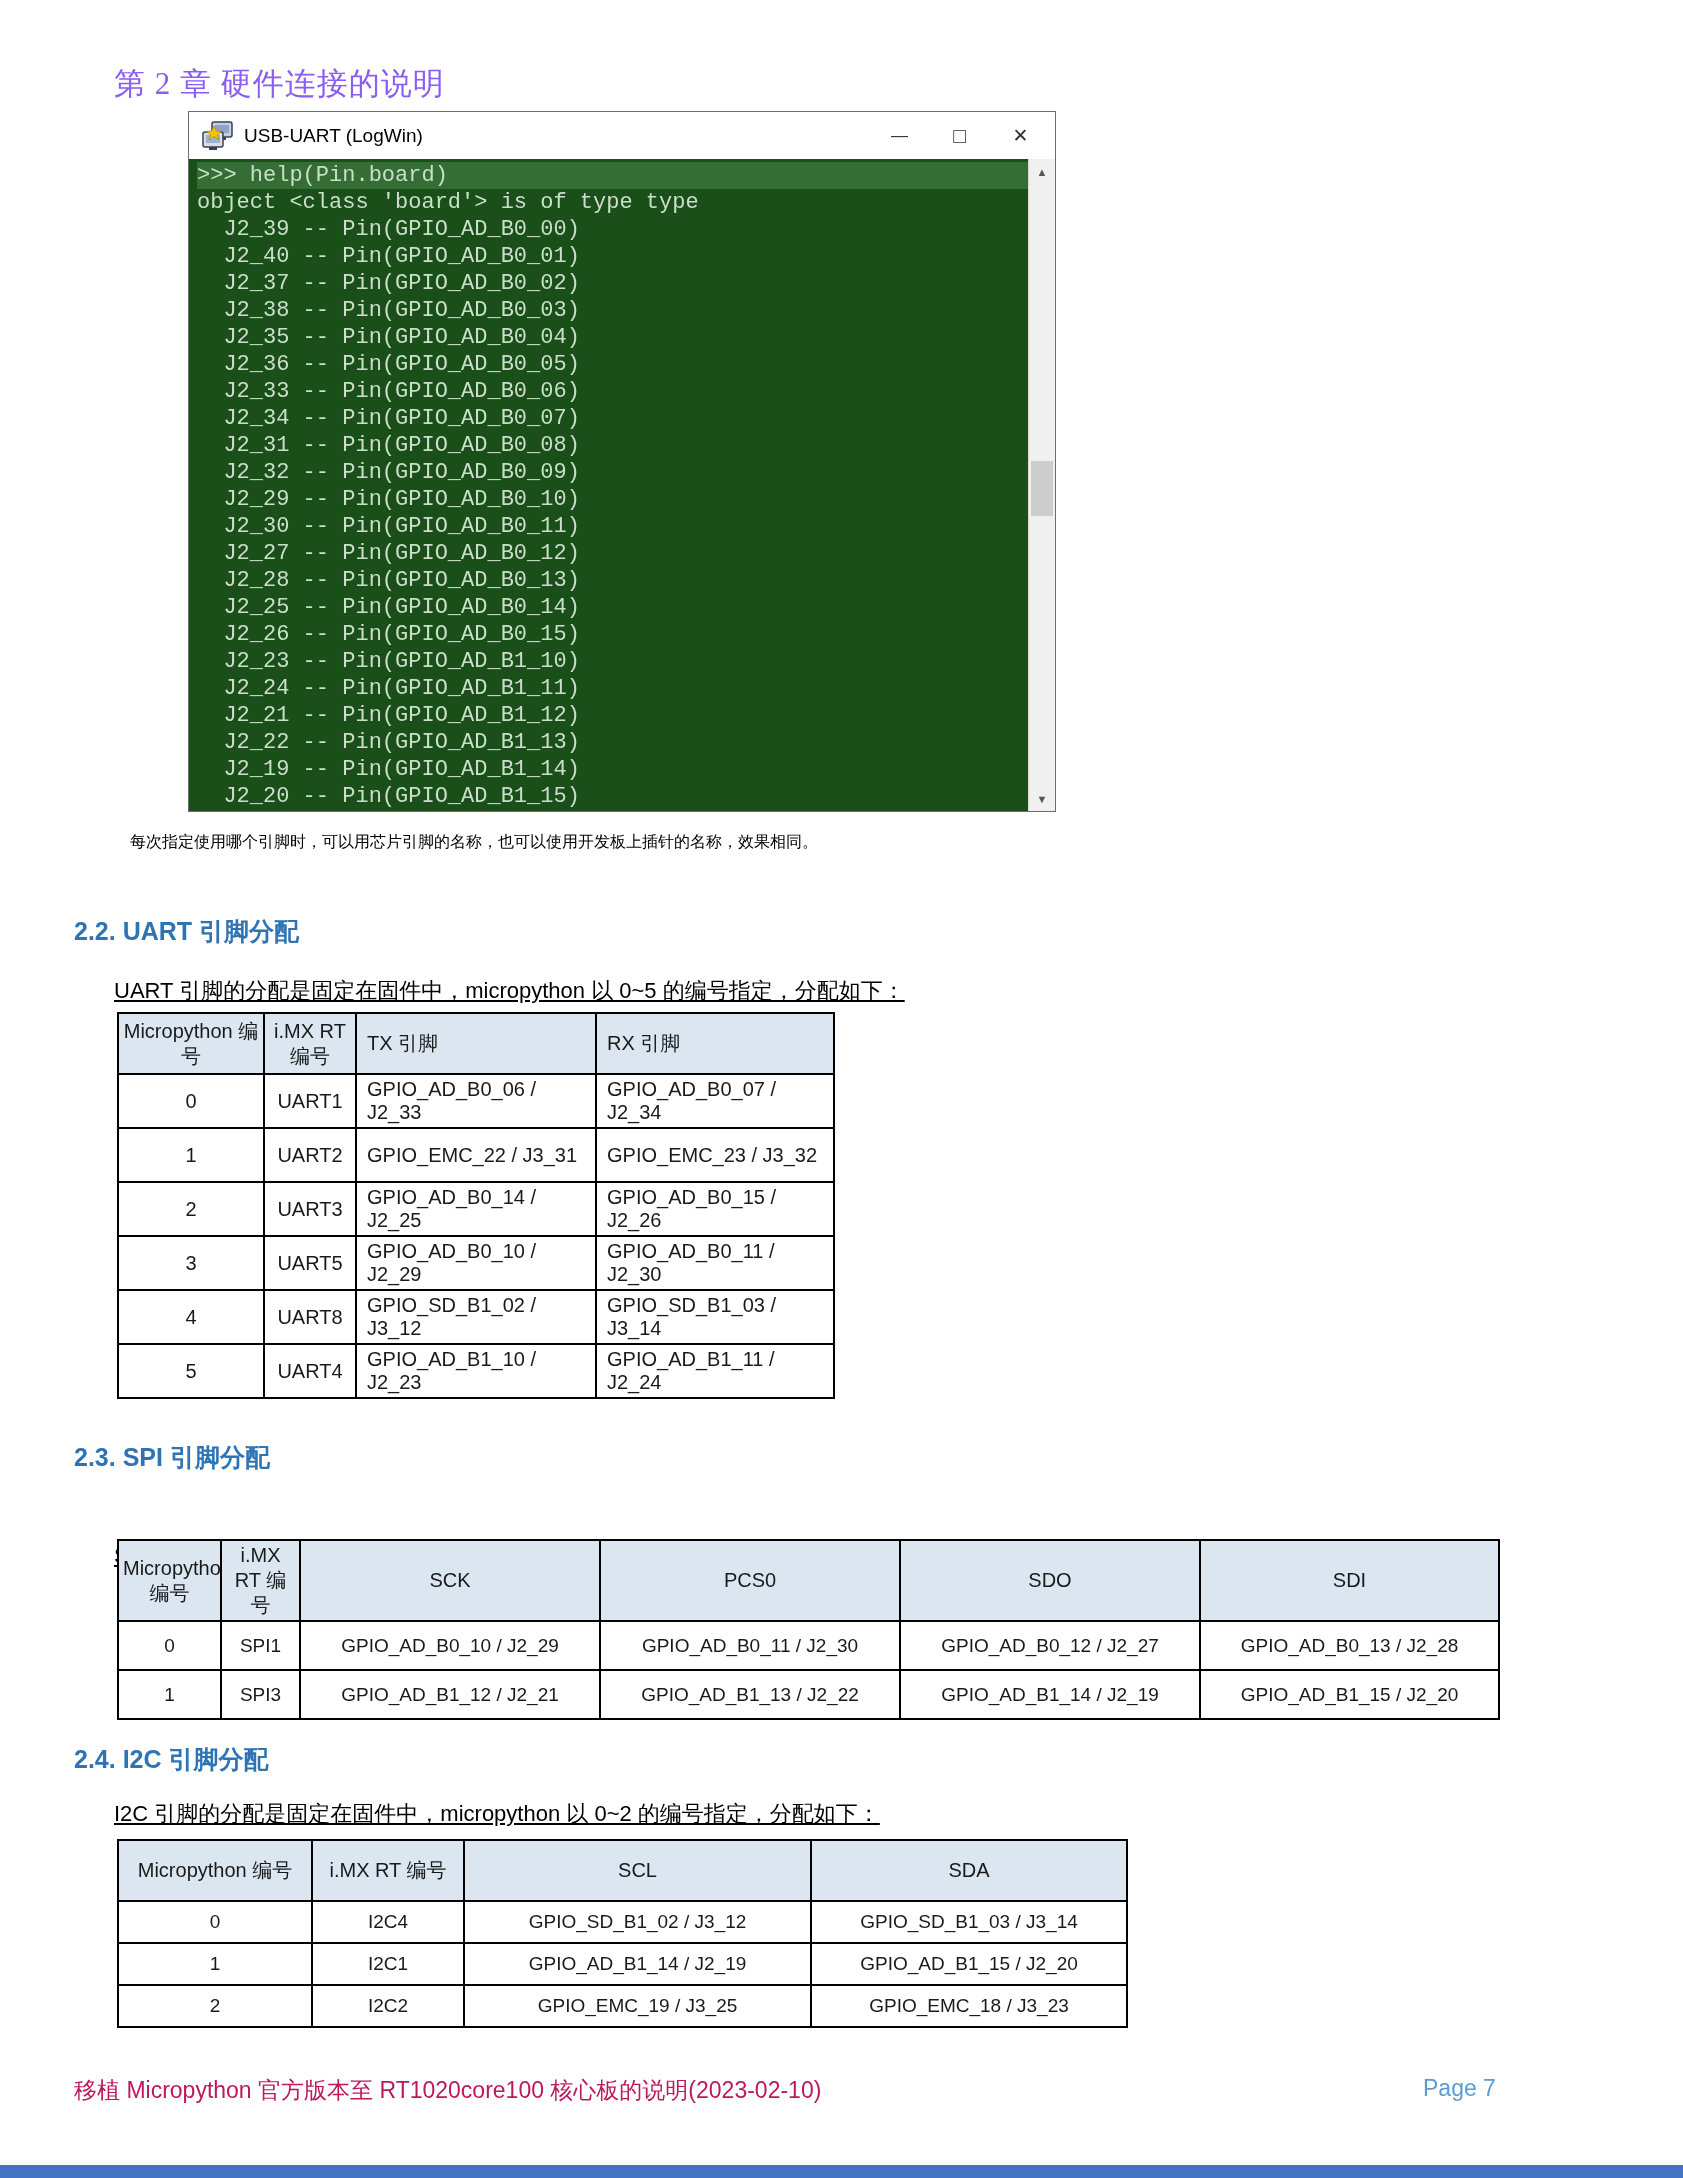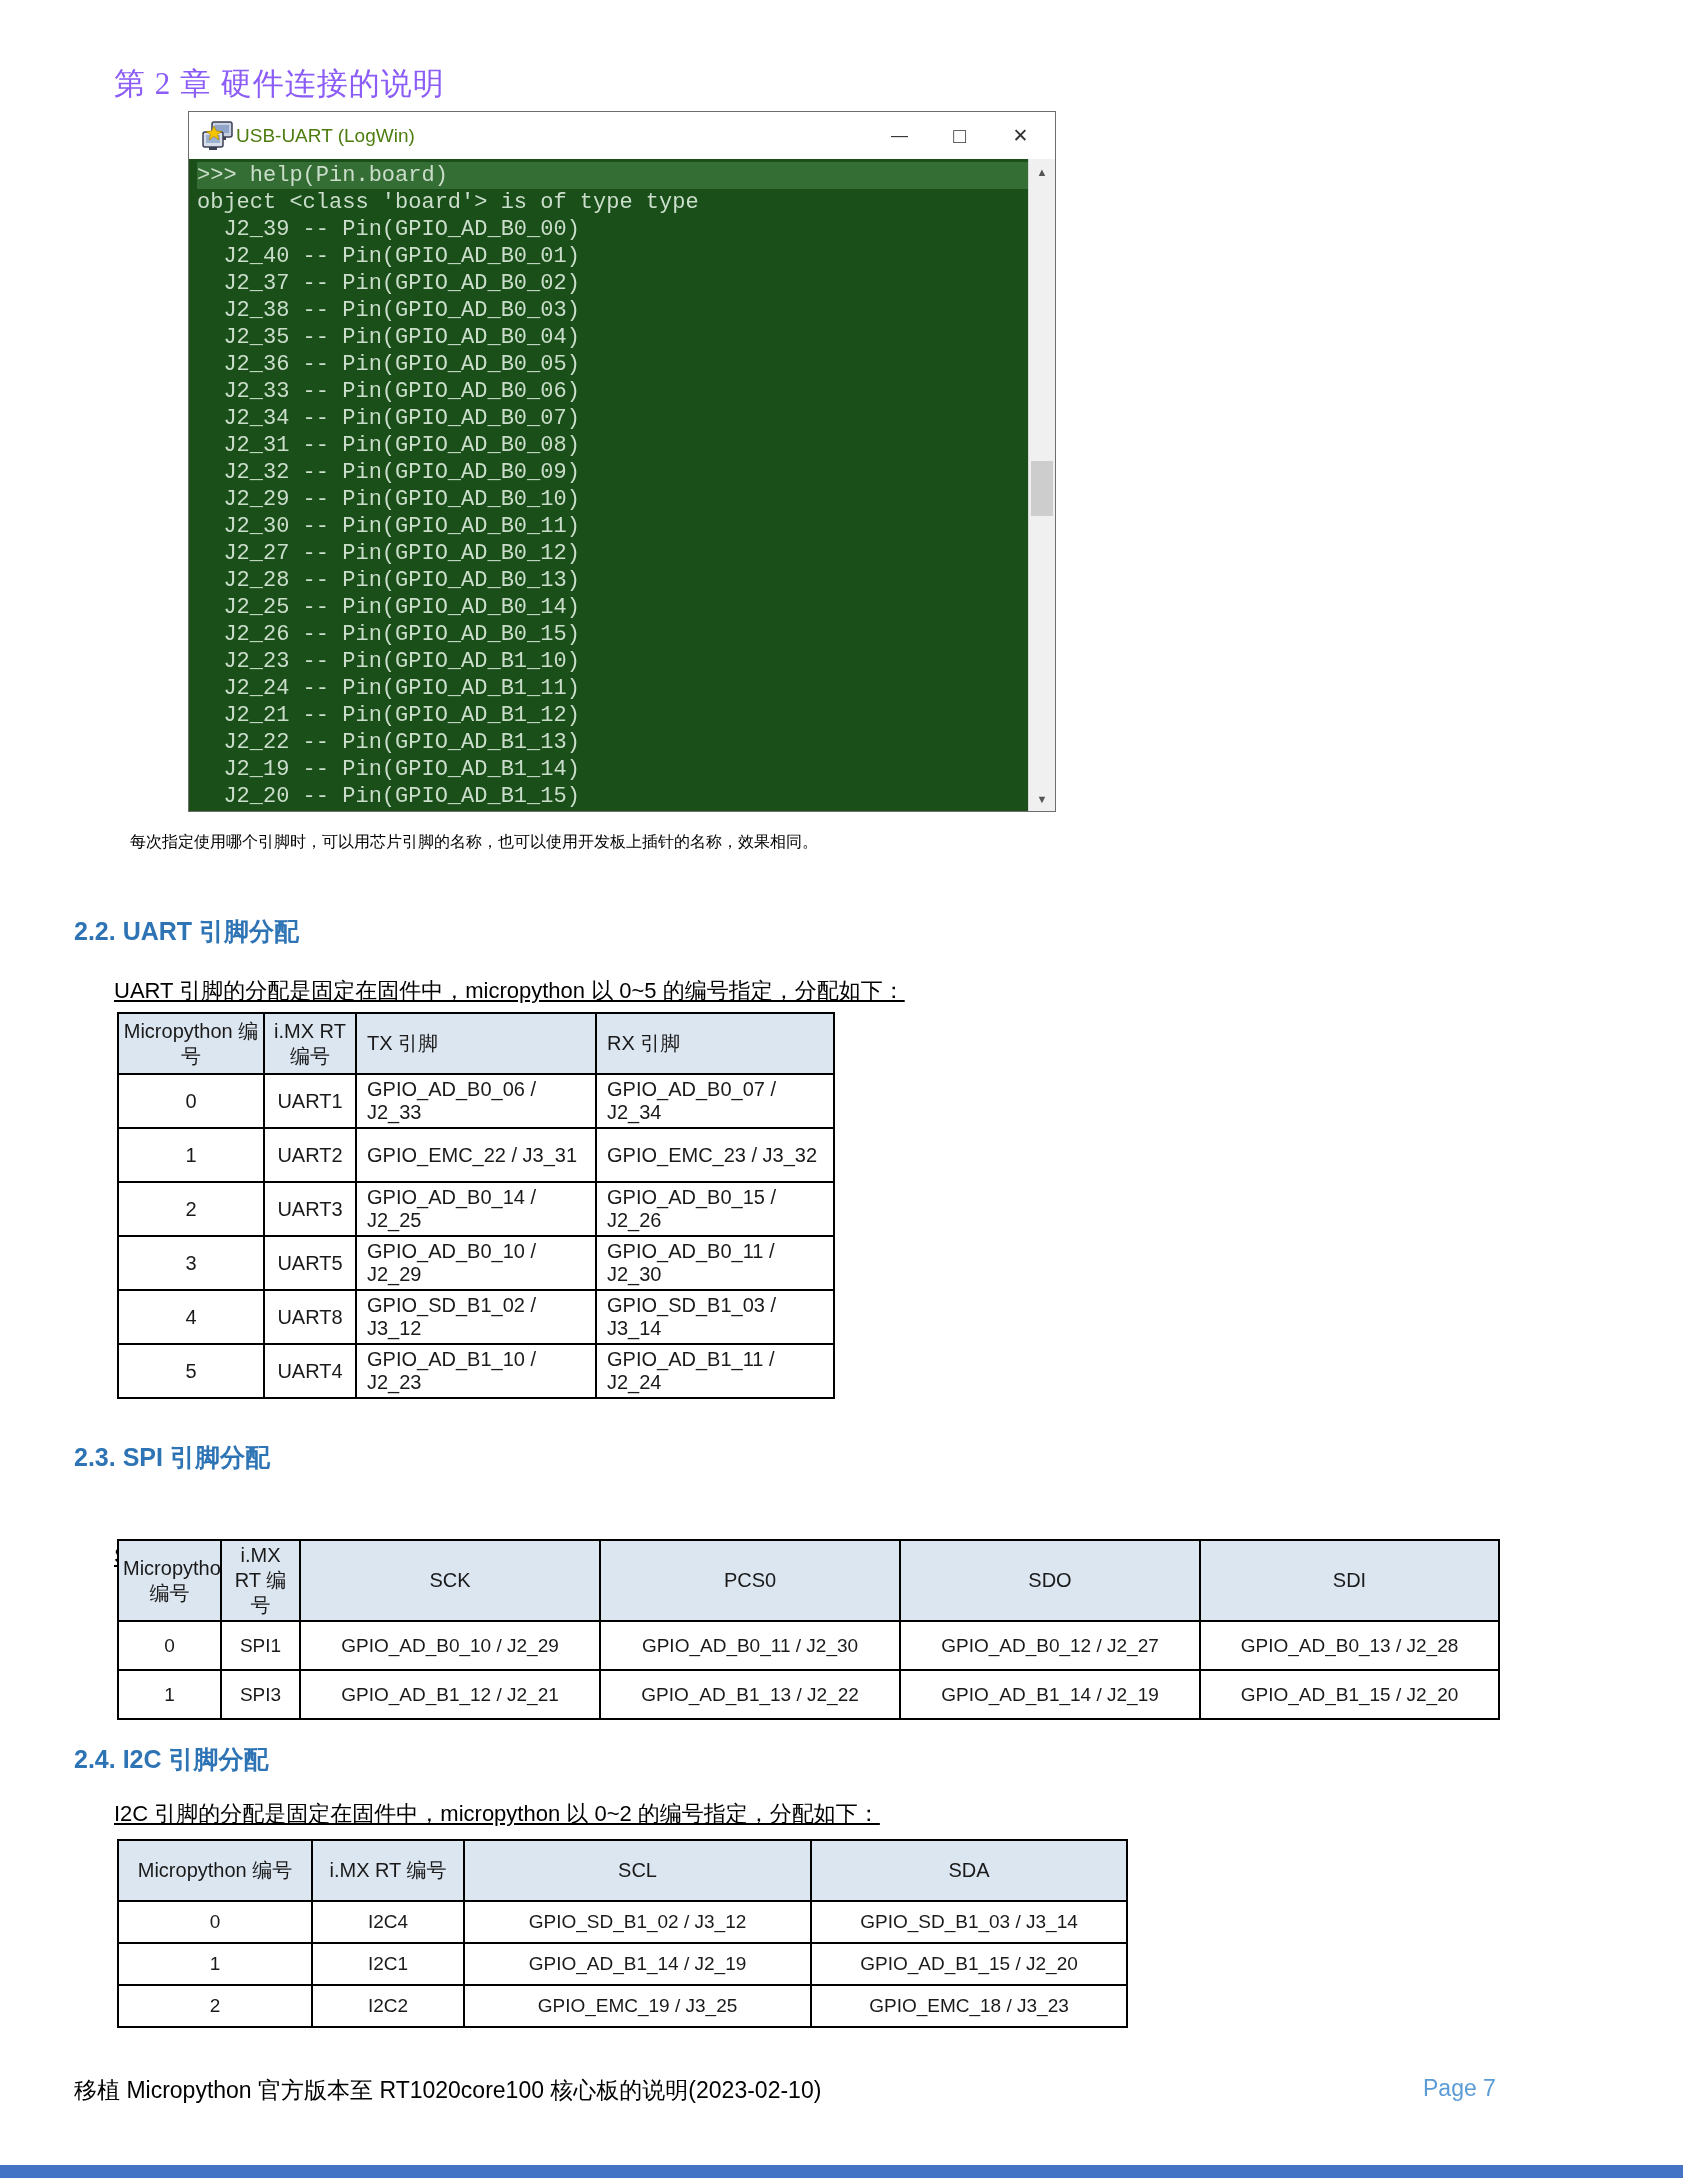--- a/index.html
+++ b/index.html
@@ -6,34 +6,34 @@
   body{
     width:1683px;height:2178px;position:relative;background:#ffffff;
     font-family:"Liberation Sans",sans-serif;color:#000;overflow:hidden;
   }
   
   .chapter-heading{
     position:absolute;left:114px;top:63px;font-size:31px;letter-spacing:1px;
     color:#8b5cf6;font-family:"Liberation Serif",serif;
   }
   .bottom-bar{position:absolute;left:0;top:2165px;width:1683px;height:13px;background:#4472C4;}
-  .footer-left{position:absolute;left:74px;top:2075px;font-size:23px;color:#000000;}
+  .footer-left{position:absolute;left:74px;top:2075px;font-size:23px;color:#be185d;}
   .footer-right{position:absolute;left:1423px;top:2075px;font-size:23px;color:#5B9BD5;}
 
   
   .term-window{
     position:absolute;left:188px;top:111px;width:868px;height:701px;
     border:1px solid #6d6d6d;background:#fff;box-sizing:border-box;
   }
   .term-titlebar{
     position:relative;height:47px;background:#ffffff;display:flex;align-items:center;
     padding-left:12px;box-sizing:border-box;
   }
   .app-icon{width:34px;height:30px;flex:0 0 auto;}
-  .term-title{font-size:19px;color:#4d7c0f;margin-left:1px;}
+  .term-title{font-size:19px;color:#000000;margin-left:9px;}
   .win-ctrl{
     position:absolute;top:0;height:47px;width:57px;display:flex;align-items:center;
     justify-content:center;color:#333;cursor:default;
   }
   .ctrl-min{right:127px;font-size:17px;}
   .ctrl-max{right:67px;font-size:21px;}
   .ctrl-close{right:6px;font-size:19px;}
   .term-body{
     position:absolute;left:0;top:47px;right:0;bottom:0;background:#1A4F1A;
     display:flex;box-sizing:border-box;

